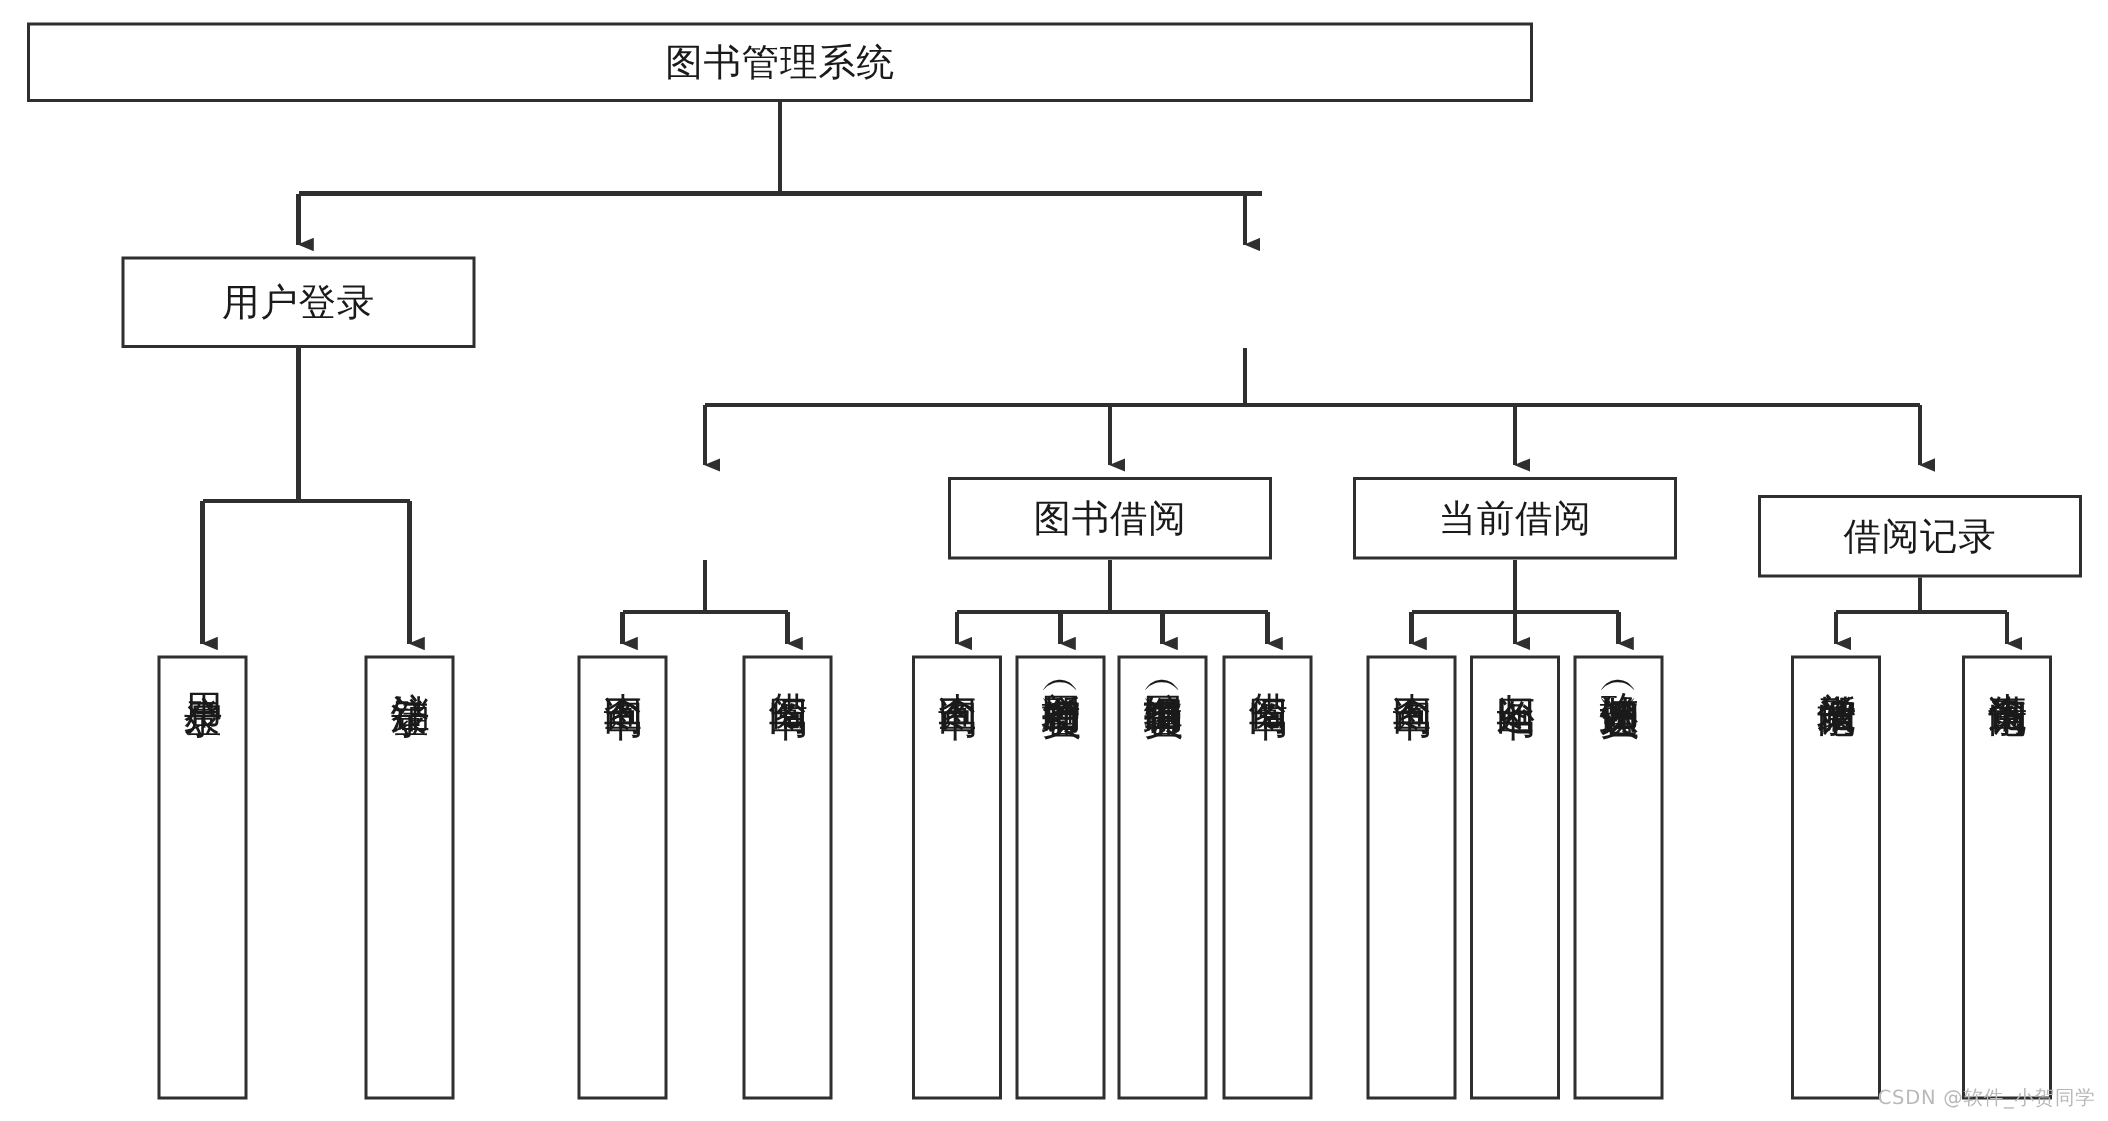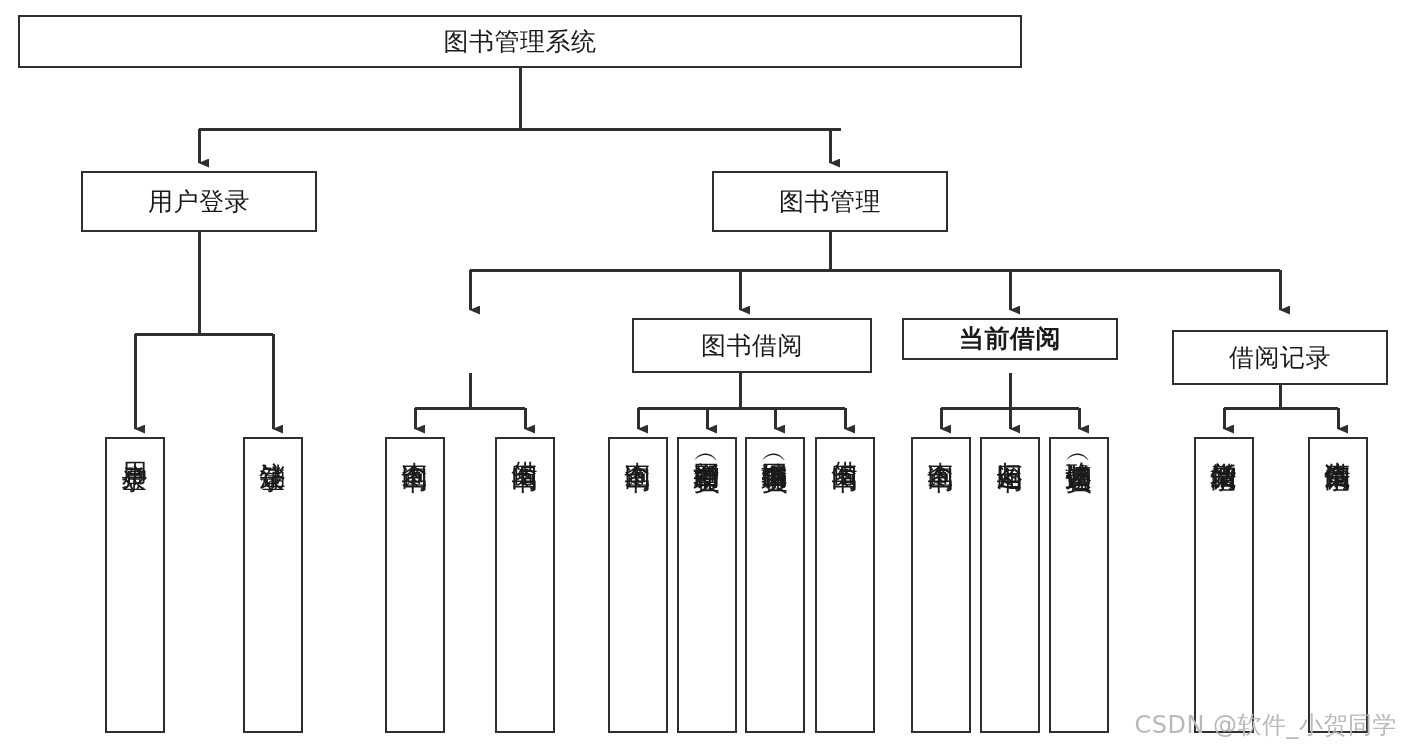--- a/index.html
+++ b/index.html
@@ -64,21 +64,21 @@
     letter-spacing: 2px;
     white-space: nowrap;
   }
   .node.vert.tall-text .node-label {
     letter-spacing: 1px;
   }
   #watermark {
     position: absolute;
     right: 8px;
     bottom: 6px;
-    font-size: 24px;
+    font-size: 13px;
     color: #b9b9b9;
     letter-spacing: 0.5px;
     z-index: 5;
     white-space: nowrap;
     font-family: "DejaVu Sans", "Liberation Sans", sans-serif;
     text-align: center;
   }
 </style>
 </head>
 <body>
@@ -136,30 +136,27 @@
   </svg>
 
   <div class="node root horiz" style="left:18px; top:15px; width:1004px; height:53px;">
     <span class="node-label">图书管理系统</span>
   </div>
 
   <div class="node horiz" style="left:81px; top:171px; width:236px; height:61px;">
     <span class="node-label">用户登录</span>
   </div>
 
-  <div class="node horiz" style="left:712px; top:171px; width:236px; height:61px;">
-    <span class="node-label">图书管理</span>
-  </div>
-
-
-  <div class="node horiz" style="left:632px; top:318px; width:240px; height:55px;">
+
+
+  <div class="node horiz" style="left:632px; top:318px; width:216px; height:55px;">
     <span class="node-label">图书借阅</span>
   </div>
 
-  <div class="node horiz" style="left:902px; top:318px; width:216px; height:42px;font-weight:bold;">
+  <div class="node horiz" style="left:902px; top:318px; width:216px; height:55px;">
     <span class="node-label">当前借阅</span>
   </div>
 
   <div class="node horiz" style="left:1172px; top:318px; width:216px; height:55px;margin-top:12px;">
     <span class="node-label">借阅记录</span>
   </div>
 
   <div class="node vert" style="left:105px; top:437px; width:60px; height:296px;">
     <span class="node-label">用户登录</span>
   </div>

